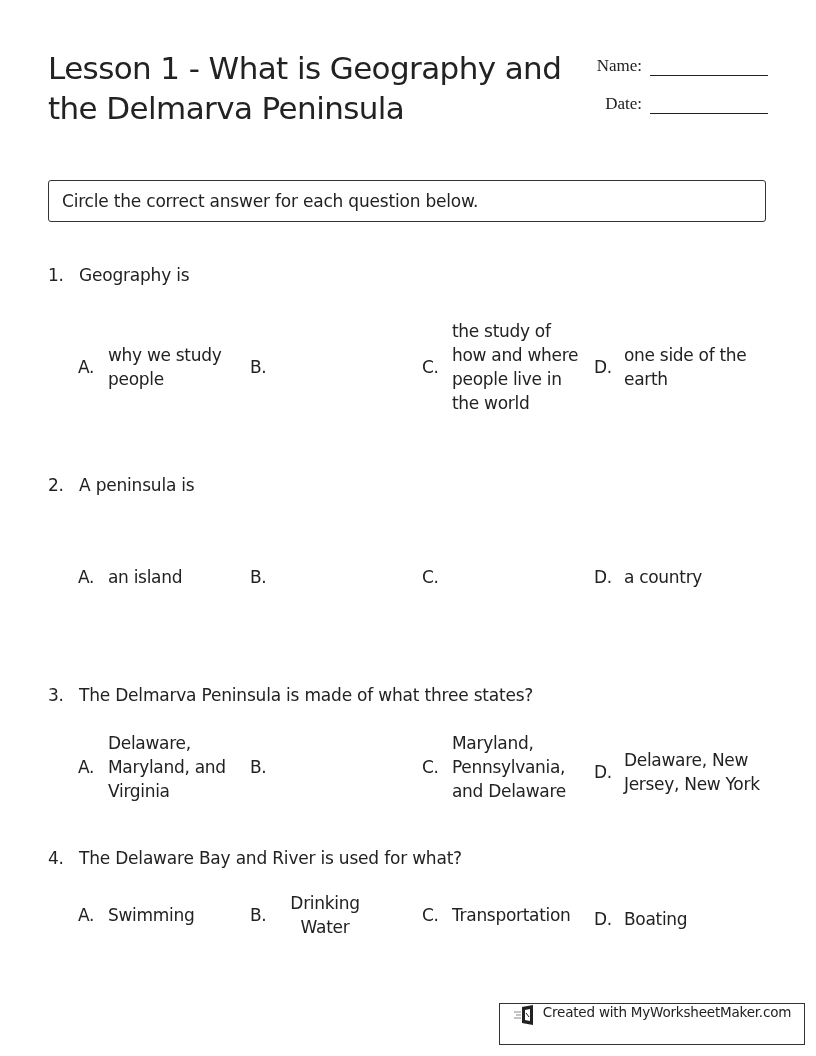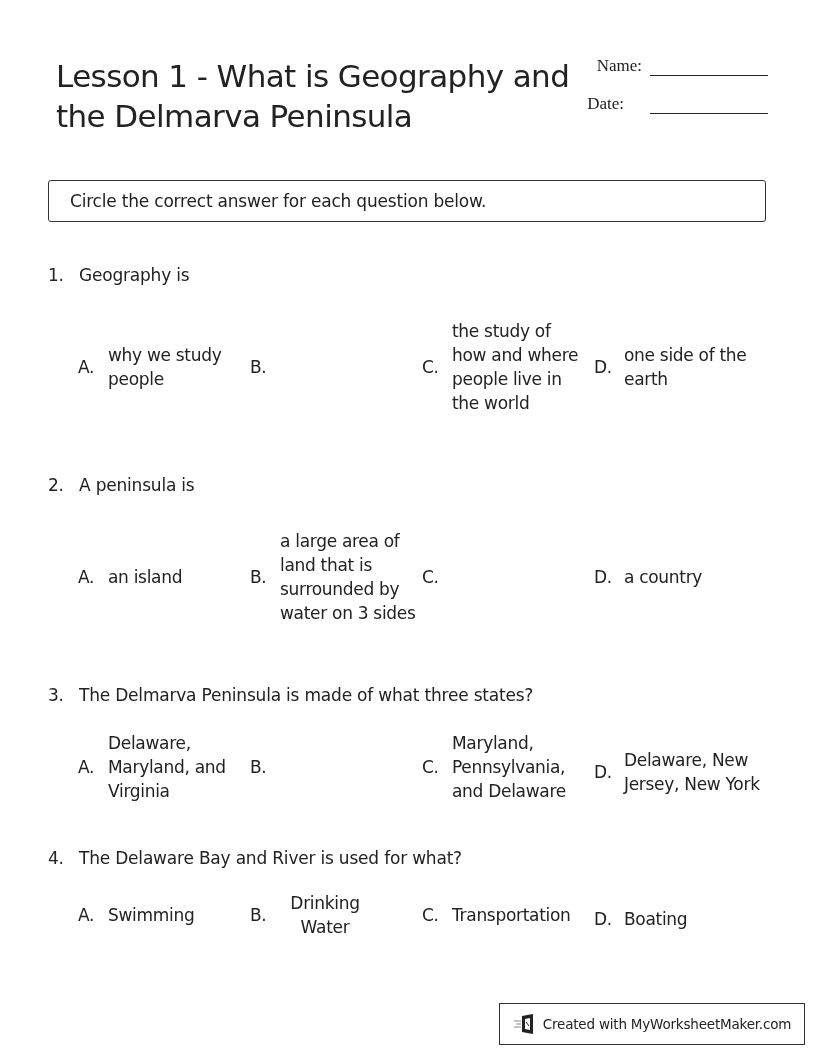--- a/index.html
+++ b/index.html
@@ -2,59 +2,59 @@
 <html><head>
   <meta charset="utf-8">
   <style>
     html, body { margin: 0; padding: 0; background: #ffffff; }
     body {
       width: 816px; height: 1056px; position: relative; overflow: hidden;
       font-family: "DejaVu Sans", sans-serif; color: #222222;
     }
     .title {
       position: absolute; left: 48px; top: 48px; width: 530px;
-      font-size: 31px; line-height: 40px; font-weight: normal; margin: 8px;
+      font-size: 31px; line-height: 40px; font-weight: normal; margin: 0;
       letter-spacing: -0.6px; color: #222;
     }
     .meta { position: absolute; left: 580px; top: 52px; width: 200px;
       font-family: "Liberation Serif", serif; font-size: 17px; color: #222; }
     .meta-row { position: absolute; right: 12px; height: 24px; display: flex; align-items: flex-end; }
     .meta-label { margin-right: 8px; margin-left: 14px; }
     .meta-line { width: 118px; border-bottom: 1px solid #222; height: 22px; }
     .instructions {
       position: absolute; left: 48px; top: 180px; width: 718px; height: 42px;
       border: 1px solid #333; border-radius: 3px; box-sizing: border-box;
-      padding: 0 21px; line-height: 40px; font-size: 17px; letter-spacing: -0.2px;
+      padding: 0 13px; line-height: 40px; font-size: 17px; letter-spacing: -0.2px;
     }
     .question { position: absolute; left: 48px; width: 720px; }
     .q-stem { font-size: 17px; line-height: 24px; letter-spacing: -0.2px; display: flex; }
     .q-num { width: 31px; }
     .choices { position: absolute; left: 30px; width: 690px; display: flex; align-items: center; }
     .choice { display: flex; align-items: center; width: 172px; font-size: 17px; line-height: 24px; letter-spacing: -0.3px; }
     .choice-letter { width: 30px; flex-shrink: 0; }
     .choice-text { width: 136px; }
     .footer {
       position: absolute; left: 499px; top: 1003px; width: 306px; height: 42px;
       border: 1px solid #333; box-sizing: border-box;
-      display: flex; align-items: center; justify-content: center;
+      display: flex; justify-content: center;
       font-size: 13.5px; color: #222; letter-spacing: -0.2px;
     }
     .footer svg { margin-right: 6px; }
   </style>
 </head>
 <body>
 
 <h1 class="title">Lesson 1 - What is Geography and the Delmarva Peninsula</h1>
 
 <div class="meta">
   <div class="meta-row" style="top:0;">
     <span class="meta-label">Name:</span>
     <span class="meta-line"></span>
   </div>
-  <div class="meta-row" style="top:38px;gap:18px;">
+  <div class="meta-row" style="top:38px;">
     <span class="meta-label">Date:</span>
     <span class="meta-line"></span>
   </div>
 </div>
 
 <div class="instructions">Circle the correct answer for each question below.</div>
 
 <div class="question" style="top:263px;">
   <div class="q-stem">
     <span class="q-num">1.</span>
@@ -84,21 +84,20 @@
     <span class="q-num">2.</span>
     <span>A peninsula is</span>
   </div>
   <div class="choices" style="top:42px; height:124px;">
     <div class="choice">
         <span class="choice-letter">A.</span>
         <span class="choice-text">an island</span>
       </div>
     <div class="choice">
         <span class="choice-letter">B.</span>
-        <span class="choice-text">a large area of land that is surrounded by water on 3 sides</span>
       </div>
     <div class="choice">
         <span class="choice-letter">C.</span>
       </div>
     <div class="choice">
         <span class="choice-letter">D.</span>
         <span class="choice-text">a country</span>
       </div>
   </div>
 </div>

